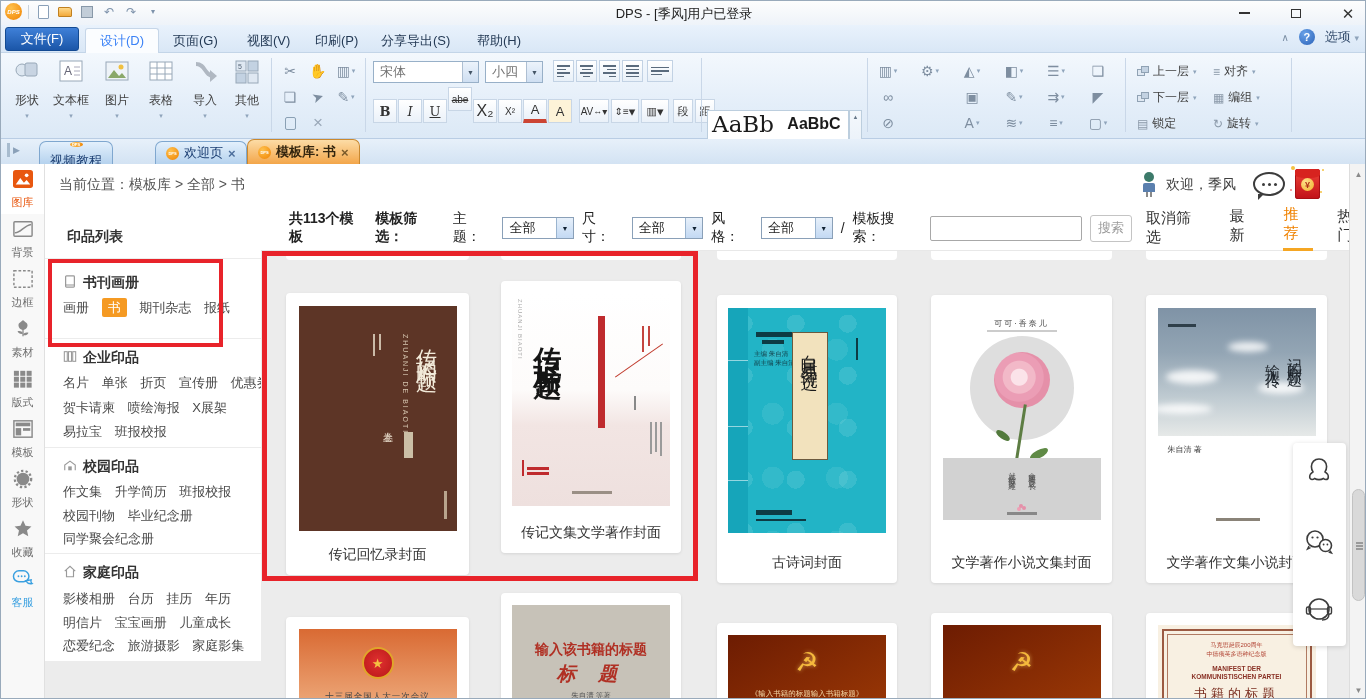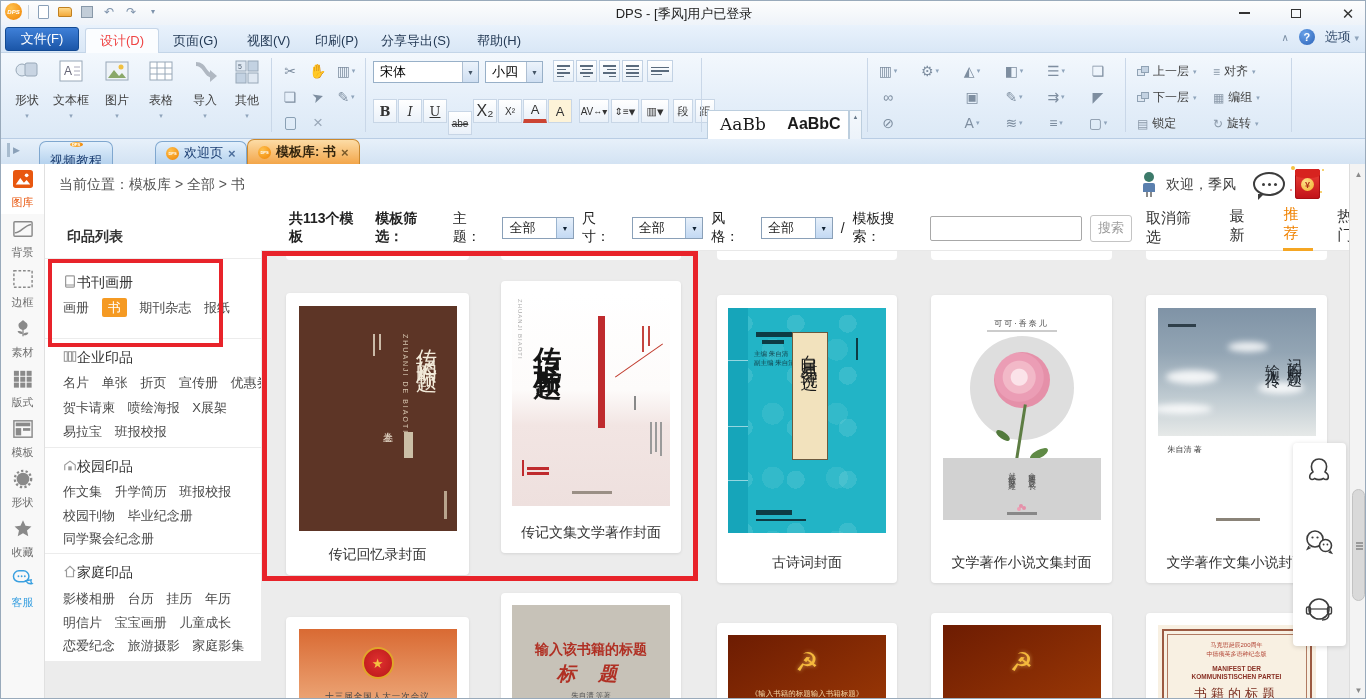--- a/index.html
+++ b/index.html
@@ -17,40 +17,40 @@
   .win-title{position:absolute;left:0;right:0;top:4px;text-align:center;font-size:13px;color:#222;}
   .winbtns{position:absolute;right:8px;top:0;height:24px;display:flex;align-items:center;gap:30px;}
   .wb{width:22px;height:18px;display:flex;align-items:center;justify-content:center;color:#222;}
   .wb-min{width:11px;height:2px;background:#333;}
   .wb-rest{width:10px;height:9px;border:1.5px solid #333;position:relative;}
   .wb-close{font-size:15px;line-height:1;color:#333;}
   
   .menubar{position:absolute;left:0;top:24px;width:1366px;height:28px;background:linear-gradient(#e9f2fc,#d9e7f6);border-bottom:1px solid #c3d5e8;}
   .m-file{position:absolute;left:4px;top:2px;width:74px;height:24px;background:linear-gradient(#3f80d8,#1b56a8);border:1px solid #134a92;border-radius:3px;color:#fff;font-size:13px;display:flex;align-items:center;justify-content:center;}
   .m-tab{position:absolute;top:3px;height:25px;display:flex;align-items:center;justify-content:center;font-size:13px;color:#243a55;padding:0 14px;}
-  .m-tab.active{background:#fbfdff;border:1px solid #c6d6e8;border-bottom:none;border-radius:3px 3px 0 0;color:#ef4444;}
+  .m-tab.active{background:#fbfdff;border:1px solid #c6d6e8;border-bottom:none;border-radius:3px 3px 0 0;color:#3b82f6;}
   .menubar-right{position:absolute;right:8px;top:3px;display:flex;align-items:center;gap:10px;font-size:13px;color:#3a5272;}
   .help-ic{width:16px;height:16px;border-radius:50%;background:radial-gradient(circle at 35% 30%,#6aa2e8,#2a62b8);color:#fff;font-size:11px;font-weight:bold;display:flex;align-items:center;justify-content:center;}
   
   .ribbon{position:absolute;left:0;top:52px;width:1366px;height:86px;background:linear-gradient(#f3f8fd,#e4eef9 60%,#dce9f6);border-bottom:1px solid #b9cde4;}
   .rsep{position:absolute;top:5px;width:1px;height:74px;background:#c9d7e8;}
   .bigbtn{position:absolute;top:4px;display:flex;flex-direction:column;align-items:center;width:44px;}
   .bigbtn .lbl{font-size:12px;color:#3f3f3f;margin-top:3px;}
   .bigbtn .dd{font-size:7px;color:#8fa4bb;margin-top:3px;}
   .smic{position:absolute;width:26px;height:24px;display:flex;align-items:center;justify-content:center;color:#7e8ea0;font-size:14px;}
   .smic .dd{font-size:7px;color:#8fa4bb;margin-left:2px;}
   .combo{position:absolute;height:22px;border:1px solid #98b0c8;background:#fff;display:flex;align-items:center;}
-  .combo .val{flex:1;font-size:13px;color:#000000;padding-left:6px;overflow:hidden;white-space:nowrap;}
+  .combo .val{flex:1;font-size:13px;color:#737373;padding-left:6px;overflow:hidden;white-space:nowrap;}
   .combo .cbtn{width:16px;height:100%;border-left:1px solid #aebfd2;background:linear-gradient(#ecf3fb,#cfdff2);display:flex;align-items:center;justify-content:center;font-size:7px;color:#456;}
   .albtn{position:absolute;top:60px;width:21px;height:22px;border:1px solid #c2d2e4;background:linear-gradient(#fff,#e8f0f8);display:flex;flex-direction:column;justify-content:center;gap:2px;padding:0 3px;}
   .albtn i{display:block;height:1.5px;background:#5a6b7d;}
   .fmtbtn{position:absolute;top:98px;width:24px;height:24px;border:1px solid #c8d6e6;background:linear-gradient(#fff,#eaf1f9);display:flex;align-items:center;justify-content:center;font-size:13px;color:#333;}
   .gallery{position:absolute;left:706px;top:57px;width:142px;height:74px;border:1px solid #bccede;background:#fff;overflow:hidden;}
   .gcell{position:absolute;top:0;width:70px;height:48px;text-align:center;}
-  .gcell .samp{font-size:17px;color:#1a1a1a;line-height:26px;}
+  .gcell .samp{font-size:23px;color:#1a1a1a;line-height:26px;}
   .gcell .glabel{font-size:11px;color:#777;}
   .gscroll{position:absolute;left:848px;top:57px;width:13px;height:74px;border:1px solid #bccede;background:linear-gradient(#f4f8fc,#dfeaf5);display:flex;flex-direction:column;align-items:center;justify-content:space-between;padding:3px 0;font-size:6px;color:#678;}
   .arr-item{position:absolute;display:flex;align-items:center;gap:4px;font-size:12px;color:#3f3f3f;}
   .arr-item .aic{color:#8a98a8;font-size:12px;}
   .layer-ic{position:relative;width:12px;height:11px;}
   .layer-ic i{position:absolute;width:8px;height:7px;border:1px solid #90a2b4;background:#dfe8f2;display:block;}
   .layer-ic i:first-child{left:0;top:3px;}
   .layer-ic i:last-child{left:4px;top:0;background:#c3d2e2;}
   .dds{font-size:7px;color:#8fa4bb;}
   
@@ -92,21 +92,21 @@
   .fcombo .cbtn{width:17px;height:100%;border-left:1px solid #9ab4cf;background:linear-gradient(#e7f0fa,#c3d9f3);display:flex;align-items:center;justify-content:center;font-size:7px;color:#123;}
   .search-inp{width:152px;height:25px;border:1px solid #a8a8a8;border-radius:2px;background:#fff;font-size:13px;padding:0 5px;}
   .search-btn{width:42px;height:27px;border:1px solid #c4c4c4;border-radius:3px;background:#fff;color:#9a9a9a;font-size:13px;display:flex;align-items:center;justify-content:center;}
   .cancel-filter{font-size:15px;color:#333;margin-left:6px;}
   .sort{font-size:15px;color:#333;margin-left:16px;padding-bottom:5px;}
   .sort.active{color:#f08200;border-bottom:3px solid #f5a623;}
   
   .panel{position:absolute;left:0;top:42px;width:216px;height:455px;background:#fff;}
   .p-title{position:absolute;left:22px;top:22px;font-size:14px;font-weight:bold;color:#333;}
   .p-div{position:absolute;left:0;width:216px;height:1px;background:#ececec;}
-  .p-head{position:absolute;left:18px;display:flex;align-items:center;font-size:14px;font-weight:normal;color:#333;}
+  .p-head{position:absolute;left:18px;display:flex;align-items:center;gap:6px;font-size:14px;font-weight:bold;color:#333;}
   .p-row{position:absolute;left:18px;font-size:13px;color:#4a4a4a;white-space:nowrap;}
   .p-row a{color:#4a4a4a;text-decoration:none;margin-right:9px;}
   .tag-active{background:#f59a23;color:#fff !important;padding:2px 6px;border-radius:2px;}
   .hl-box{position:absolute;border:4px solid #e8232a;z-index:40;pointer-events:none;}
   
   .grid{position:absolute;left:216px;top:87px;width:1106px;height:449px;background:#ececec;overflow:hidden;}
   .strip{position:absolute;top:0;height:9px;background:#fff;border-radius:0 0 4px 4px;}
   .card{position:absolute;background:#fff;border-radius:4px;box-shadow:0 1px 3px rgba(0,0,0,0.10);}
   .cover{position:relative;margin:13px auto 0;width:158px;height:225px;overflow:hidden;}
   .cover2x{height:280px;margin-top:12px;}
@@ -346,21 +346,21 @@
       </div>
     <div class="albtn" style="left:646px;top:7px;width:26px;">
         <i style="width:100%"></i>
         <i style="width:100%"></i>
         <i style="width:60%"></i>
       </div>
 
     <div class="fmtbtn" style="left:372px;top:46px;font-weight:bold;font-family:'DejaVu Serif',serif;">B</div>
     <div class="fmtbtn" style="left:397px;top:46px;font-style:italic;font-family:'DejaVu Serif',serif;">I</div>
     <div class="fmtbtn" style="left:422px;top:46px;text-decoration:underline;font-family:'DejaVu Serif',serif;">U</div>
-    <div class="fmtbtn" style="left:447px;top:58px;font-size:10px;text-decoration:line-through;">abe</div>
+    <div class="fmtbtn" style="left:447px;top:34px;font-size:10px;text-decoration:line-through;">abe</div>
     <div class="fmtbtn" style="left:472px;top:46px;font-size:16px;">X₂</div>
     <div class="fmtbtn" style="left:497px;top:46px;font-size:10px;">X²</div>
     <div class="fmtbtn" style="left:522px;top:46px;border-bottom:4px solid #c43;">A</div>
     <div class="fmtbtn" style="left:547px;top:46px;background:#fdf3d8;">A</div>
     <div class="fmtbtn" style="left:578px;top:46px;font-size:10px;width:30px;">
         <span>AV</span>
         <span style="font-size:9px;">↔</span>
         <span class="dd">▾</span>
       </div>
     <div class="fmtbtn" style="left:610px;top:46px;width:28px;">

